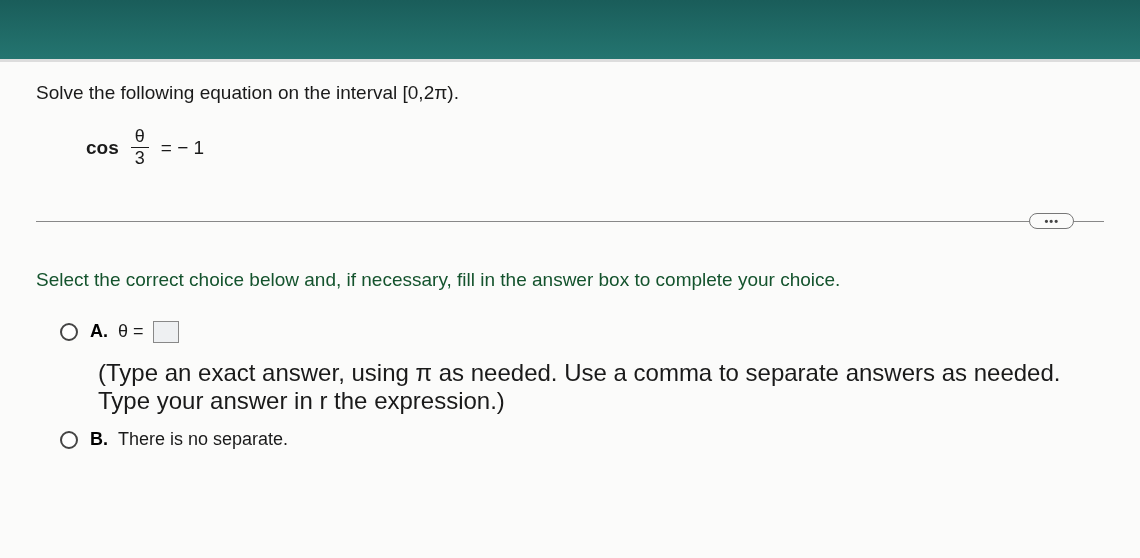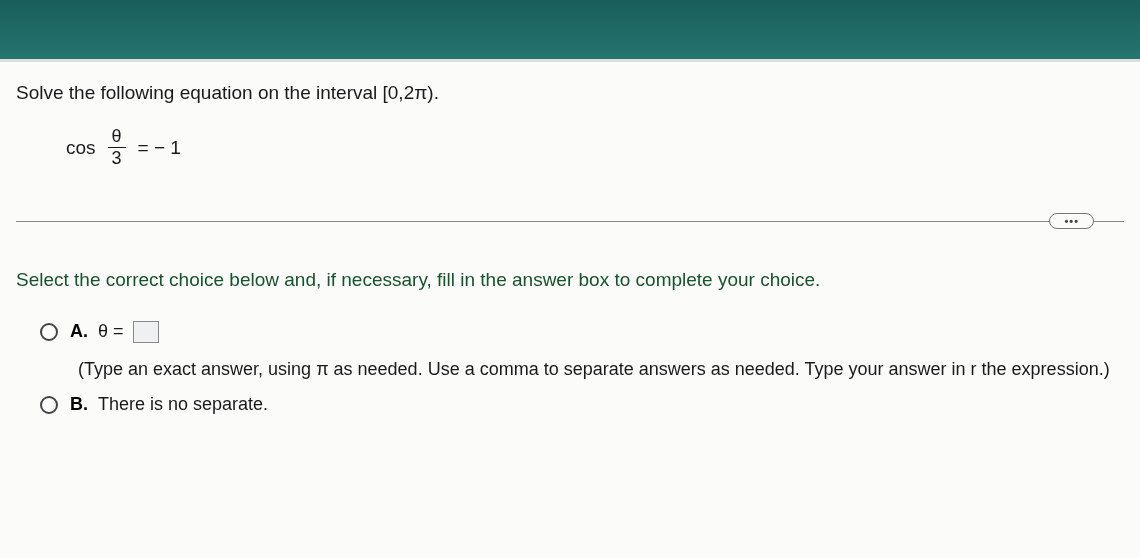--- a/index.html
+++ b/index.html
@@ -14,38 +14,38 @@
       height: 558px;
       overflow: hidden;
     }
     .header-bar {
       height: 62px;
       background: linear-gradient(to bottom, #1a5d5a 0%, #247570 100%);
       border-bottom: 3px solid #ddd;
     }
     .content {
       background: #fbfbfa;
-      padding: 20px 16px;
+      padding: 20px 36px;
       height: 496px;
     }
     .question-text {
       font-size: 19px;
       color: #1a1a1a;
       margin-bottom: 22px;
     }
     .equation {
       display: flex;
       align-items: center;
       margin-left: 50px;
       font-size: 19px;
       color: #1a1a1a;
       margin-bottom: 42px;
     }
     .cos-label {
-      font-weight: normal;
+      font-weight: bold;
       margin-right: 6px;
     }
     .fraction {
       display: inline-flex;
       flex-direction: column;
       align-items: center;
       vertical-align: middle;
       margin: 0 6px;
     }
     .fraction .num {
@@ -124,21 +124,21 @@
     .answer-box {
       display: inline-block;
       width: 26px;
       height: 22px;
       border: 1.5px solid #888;
       background: #eef0f2;
       margin-left: 4px;
       vertical-align: middle;
     }
     .hint-text {
-      font-size: 18px;
+      font-size: 24px;
       color: #1a1a1a;
       margin-top: 6px;
       margin-left: 62px;
     }
     .choice-b {
       margin-top: 14px;
     }
   </style>
 </head>
 <body>

